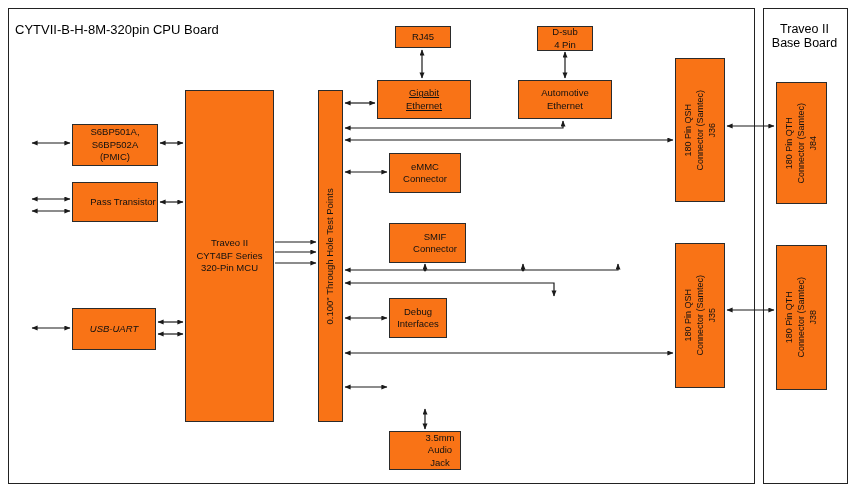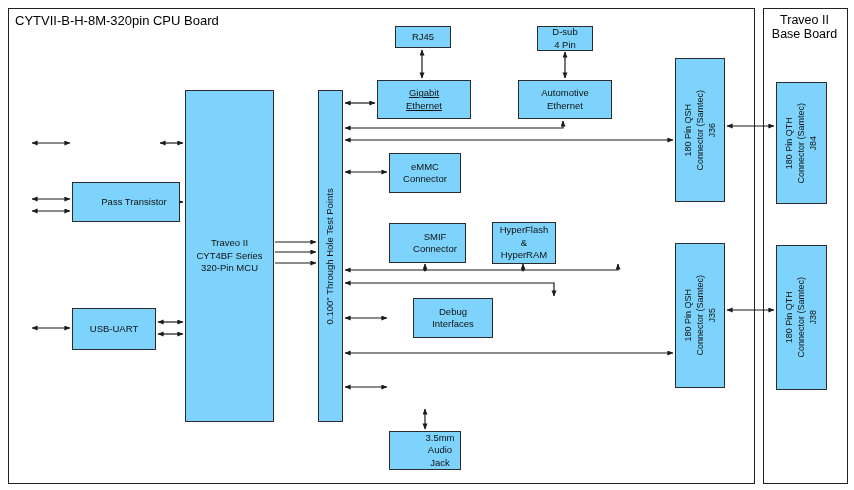--- a/index.html
+++ b/index.html
@@ -1,22 +1,22 @@
 <!DOCTYPE html>
 <html><head>
 <meta charset="utf-8">
 <style>
   html,body { margin:0; padding:0; background:#ffffff; }
   body { font-family:"Liberation Sans", sans-serif; color:#111; }
   .stage { position:relative; width:854px; height:490px; background:#fff; overflow:hidden; }
 
   .board { position:absolute; border:1.6px solid #222; background:#fff; }
-  .board-title { position:absolute; font-size:13px; color:#000; white-space:pre-line; }
+  .board-title { position:absolute; font-size:13px; color:#000; white-space:pre-line;margin-top:9px; }
 
-  .box { position:absolute; background:#7dd3fc; border:1.5px solid #2b2b2b;
+  .box { position:absolute; background:#f97316; border:1.5px solid #2b2b2b;
          display:flex; align-items:center; justify-content:center;
          text-align:center; white-space:pre-line; font-size:9.5px;
          line-height:1.3; color:#111; box-sizing:border-box; }
 
   .vbox { display:flex; align-items:center; justify-content:center; }
   .vlabel { transform:rotate(-90deg); white-space:pre-line; text-align:center;
             width:max-content; flex:none; font-size:9px; line-height:1.35; color:#111; }
   .vlabel-single { font-size:9.5px; }
 
   svg.wires { position:absolute; left:0; top:0; pointer-events:none; }
@@ -85,39 +85,39 @@
   </svg>
 
   <div class="box" style="left:395px; top:26px; width:56px; height:22px;">RJ45</div>
   <div class="box" style="left:537px; top:26px; width:56px; height:25px;">D-sub
 4 Pin</div>
   <div class="box" style="left:377px; top:80px; width:94px; height:39px;text-decoration:underline;">Gigabit
 Ethernet</div>
   <div class="box" style="left:518px; top:80px; width:94px; height:39px;">Automotive
 Ethernet</div>
 
-  <div class="box" style="left:72px; top:182px; width:108px; height:40px;padding-left:16px;">Pass Transistor</div>
-  <div class="box" style="left:72px; top:308px; width:84px; height:42px;">USB-UART</div>
+  <div class="box" style="left:72px; top:124px; width:86px; height:42px;">S6BP501A,
+S6BP502A
+(PMIC)</div>
+  <div class="box" style="left:72px; top:182px; width:86px; height:40px;padding-left:16px;">Pass Transistor</div>
+  <div class="box" style="left:72px; top:308px; width:84px; height:42px;font-style:italic;">USB-UART</div>
 
   <div class="box" style="left:185px; top:90px; width:89px; height:332px;">Traveo II
 CYT4BF Series
 320-Pin MCU</div>
 
   <div class="box vbox" style="left:318px; top:90px; width:25px; height:332px;">
     <span class="vlabel vlabel-single">0.100" Through Hole Test Points</span>
   </div>
 
   <div class="box" style="left:389px; top:153px; width:72px; height:40px;">eMMC
 Connector</div>
   <div class="box" style="left:389px; top:223px; width:77px; height:40px;padding-left:15px;">SMIF
 Connector</div>
-  <div class="box" style="left:492px; top:222px; width:64px; height:42px;">HyperFlash
-&amp;
-HyperRAM</div>
-  <div class="box" style="left:389px; top:298px; width:80px; height:40px;margin-left:24px;">Debug
+  <div class="box" style="left:389px; top:298px; width:58px; height:40px;">Debug
 Interfaces</div>
   <div class="box" style="left:389px; top:431px; width:72px; height:39px;padding-left:30px;">3.5mm
 Audio Jack</div>
 
   <div class="box vbox" style="left:675px; top:58px; width:50px; height:144px;">
     <span class="vlabel">180 Pin QSH
 Connector (Samtec)
 J36</span>
   </div>
   <div class="box vbox" style="left:675px; top:243px; width:50px; height:145px;">

